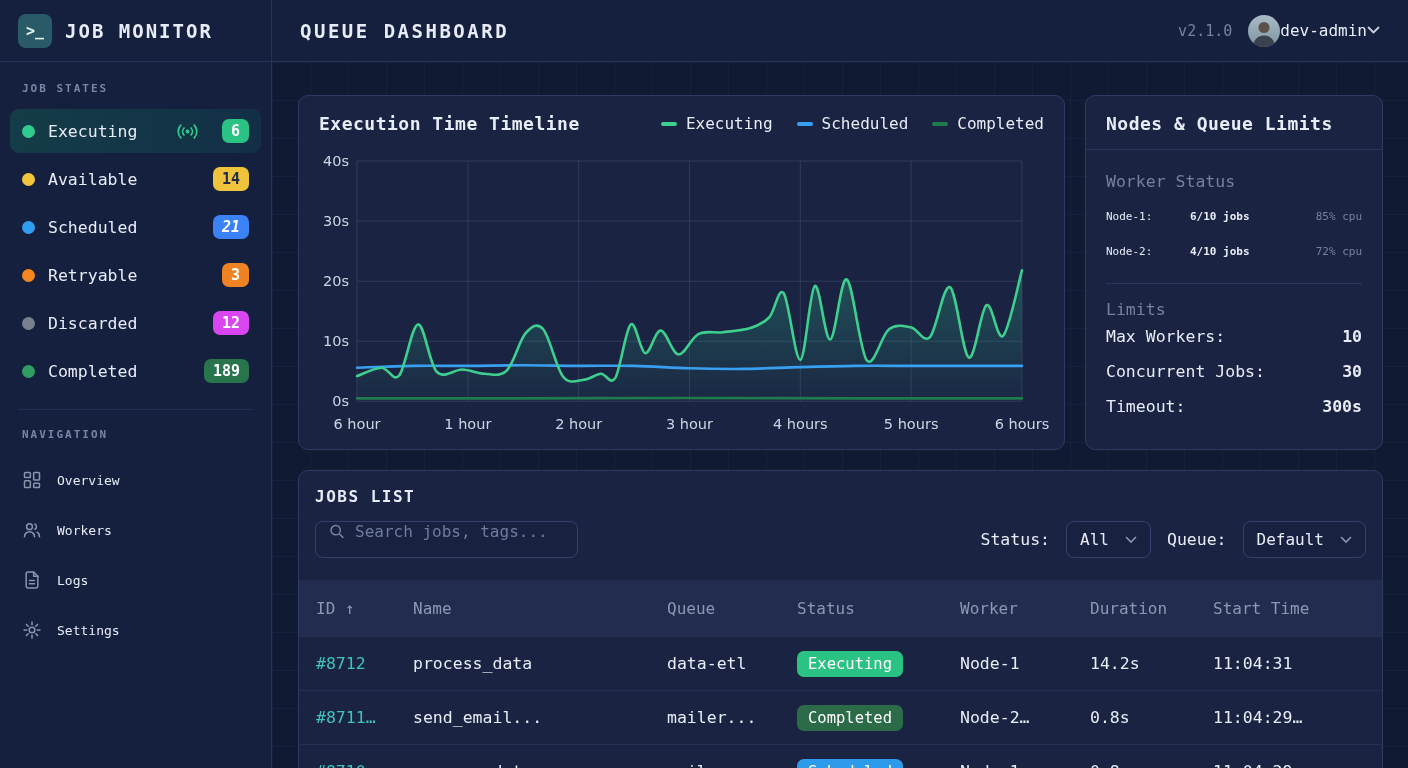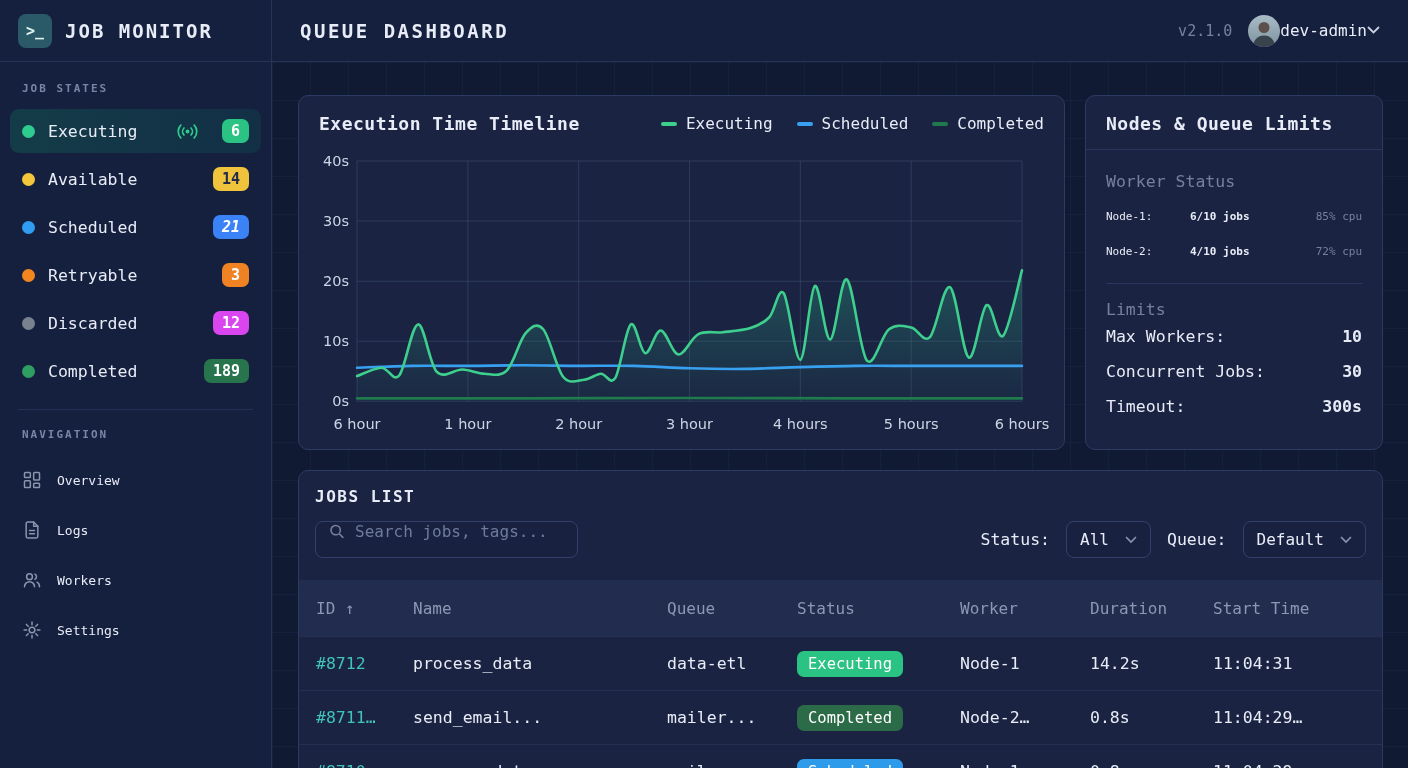--- a/index.html
+++ b/index.html
@@ -187,36 +187,36 @@
     <div class="nav-item">
       <svg width="20" height="20" viewBox="0 0 24 24" fill="none" stroke="#8a94ad" stroke-width="1.8" stroke-linejoin="round">
         <rect x="3" y="3" width="7" height="6" rx="1"></rect>
           <rect x="14" y="3" width="7" height="9" rx="1"></rect>
         <rect x="3" y="13" width="7" height="8" rx="1"></rect>
           <rect x="14" y="16" width="7" height="5" rx="1"></rect>
       </svg>
       <span>Overview</span>
     </div>
     <div class="nav-item">
+      <svg width="20" height="20" viewBox="0 0 24 24" fill="none" stroke="#8a94ad" stroke-width="1.8" stroke-linecap="round">
+        <circle cx="9" cy="8" r="3.5"></circle>
+          <path d="M3 20c0-3.3 2.7-6 6-6s6 2.7 6 6"></path>
+        <path d="M15.5 4.9a3.5 3.5 0 0 1 0 6.2"></path>
+          <path d="M18 14.6c1.9 1 3 2.9 3 5.4"></path>
+      </svg>
+      <span>Workers</span>
+    </div>
+    <div class="nav-item">
       <svg width="20" height="20" viewBox="0 0 24 24" fill="none" stroke="#8a94ad" stroke-width="1.8" stroke-linecap="round" stroke-linejoin="round">
         <path d="M14 2.5H7a2 2 0 0 0-2 2v15a2 2 0 0 0 2 2h10a2 2 0 0 0 2-2V7.5z"></path>
           <path d="M14 2.5V7.5h5"></path>
         <line x1="9" y1="12.5" x2="15" y2="12.5"></line>
           <line x1="9" y1="16.5" x2="15" y2="16.5"></line>
       </svg>
       <span>Logs</span>
-    </div>
-    <div class="nav-item">
-      <svg width="20" height="20" viewBox="0 0 24 24" fill="none" stroke="#8a94ad" stroke-width="1.8" stroke-linecap="round">
-        <circle cx="9" cy="8" r="3.5"></circle>
-          <path d="M3 20c0-3.3 2.7-6 6-6s6 2.7 6 6"></path>
-        <path d="M15.5 4.9a3.5 3.5 0 0 1 0 6.2"></path>
-          <path d="M18 14.6c1.9 1 3 2.9 3 5.4"></path>
-      </svg>
-      <span>Workers</span>
     </div>
     <div class="nav-item">
       <svg width="20" height="20" viewBox="0 0 24 24" fill="none" stroke="#8a94ad" stroke-width="1.8" stroke-linecap="round">
         <circle cx="12" cy="12" r="3.4"></circle>
         <path d="M12 2.5v3.2M12 18.3v3.2M2.5 12h3.2M18.3 12h3.2M5.3 5.3l2.2 2.2M16.5 16.5l2.2 2.2M18.7 5.3l-2.2 2.2M7.5 16.5l-2.2 2.2"></path>
       </svg>
       <span>Settings</span>
     </div>
   </aside>
 

